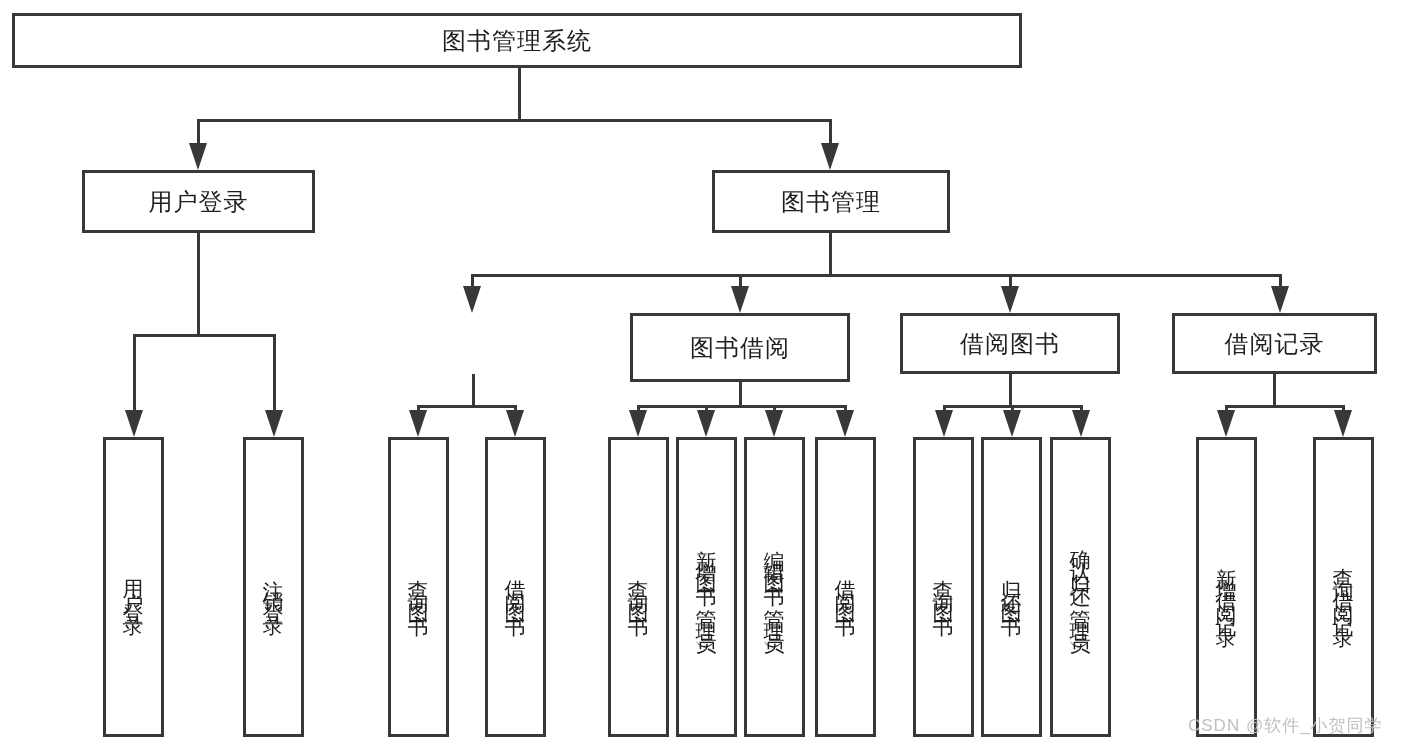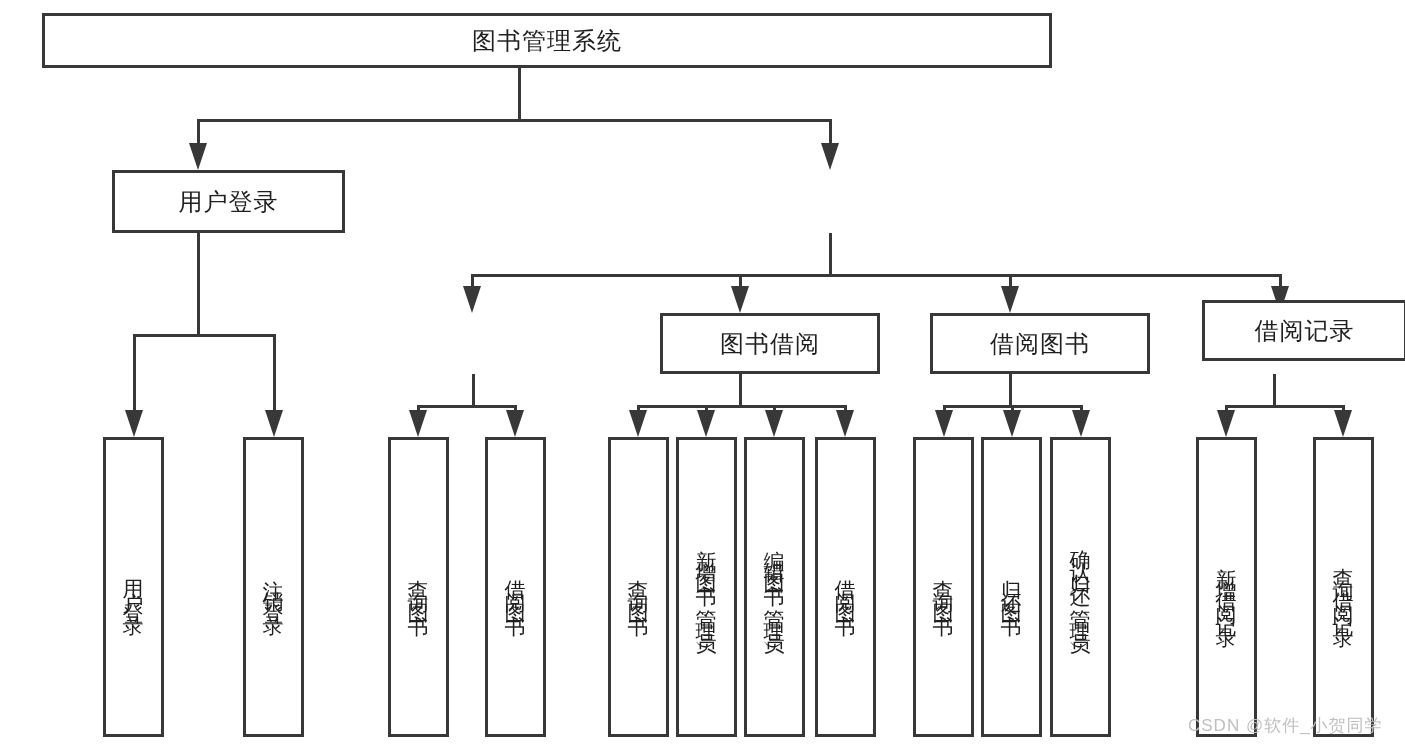--- a/index.html
+++ b/index.html
@@ -6,21 +6,21 @@
   .canvas {
     position:relative; width:1405px; height:747px; overflow:hidden;
     background:var(--background,#ffffff);
     font-family:"Liberation Sans","DejaVu Sans",sans-serif;
     color:var(--text,#1f1f1f);
   }
   .box {
     position:absolute; box-sizing:border-box;
     border:3px solid var(--line,#383838); background:#ffffff;
     display:flex; align-items:center; justify-content:center;
-    font-size:24px; letter-spacing:1px; white-space:nowrap; z-index:2;margin-left:30px;
+    font-size:24px; letter-spacing:1px; white-space:nowrap; z-index:2;
   }
   .vbox {
     position:absolute; box-sizing:border-box; top:437px; width:61px; height:300px;
     border:3px solid var(--line,#383838); background:#ffffff;
     display:flex; align-items:center; justify-content:center; z-index:2;
   }
   .vtext {
     writing-mode:vertical-lr; text-orientation:mixed;
     font-size:21px; letter-spacing:12px; line-height:1;
   }
@@ -39,27 +39,28 @@
 </style>
 </head>
 <body>
 
 <div class="canvas">
 
   <div class="box" style="left:12px;top:13px;width:1010px;height:55px">图书管理系统</div>
 
   <div class="box" style="left:82px;top:170px;width:233px;height:63px">用户登录</div>
 
+  <div class="box" style="left:712px;top:170px;width:238px;height:63px">图书管理</div>
 
 
-  <div class="box" style="left:630px;top:313px;width:220px;height:61px">图书借阅</div>
+  <div class="box" style="left:630px;top:313px;width:220px;height:69px">图书借阅</div>
 
   <div class="box" style="left:900px;top:313px;width:220px;height:61px">借阅图书</div>
 
-  <div class="box" style="left:1172px;top:300px;width:205px;height:61px">借阅记录</div>
+  <div class="box" style="left:1172px;top:313px;width:205px;height:61px">借阅记录</div>
 
   <div class="vbox" style="left:103px">
     <span class="vtext">用户登录</span>
   </div>
   <div class="vbox" style="left:243px">
     <span class="vtext">注销登录</span>
   </div>
 
   <div class="vbox" style="left:388px">
     <span class="vtext">查询图书</span>

